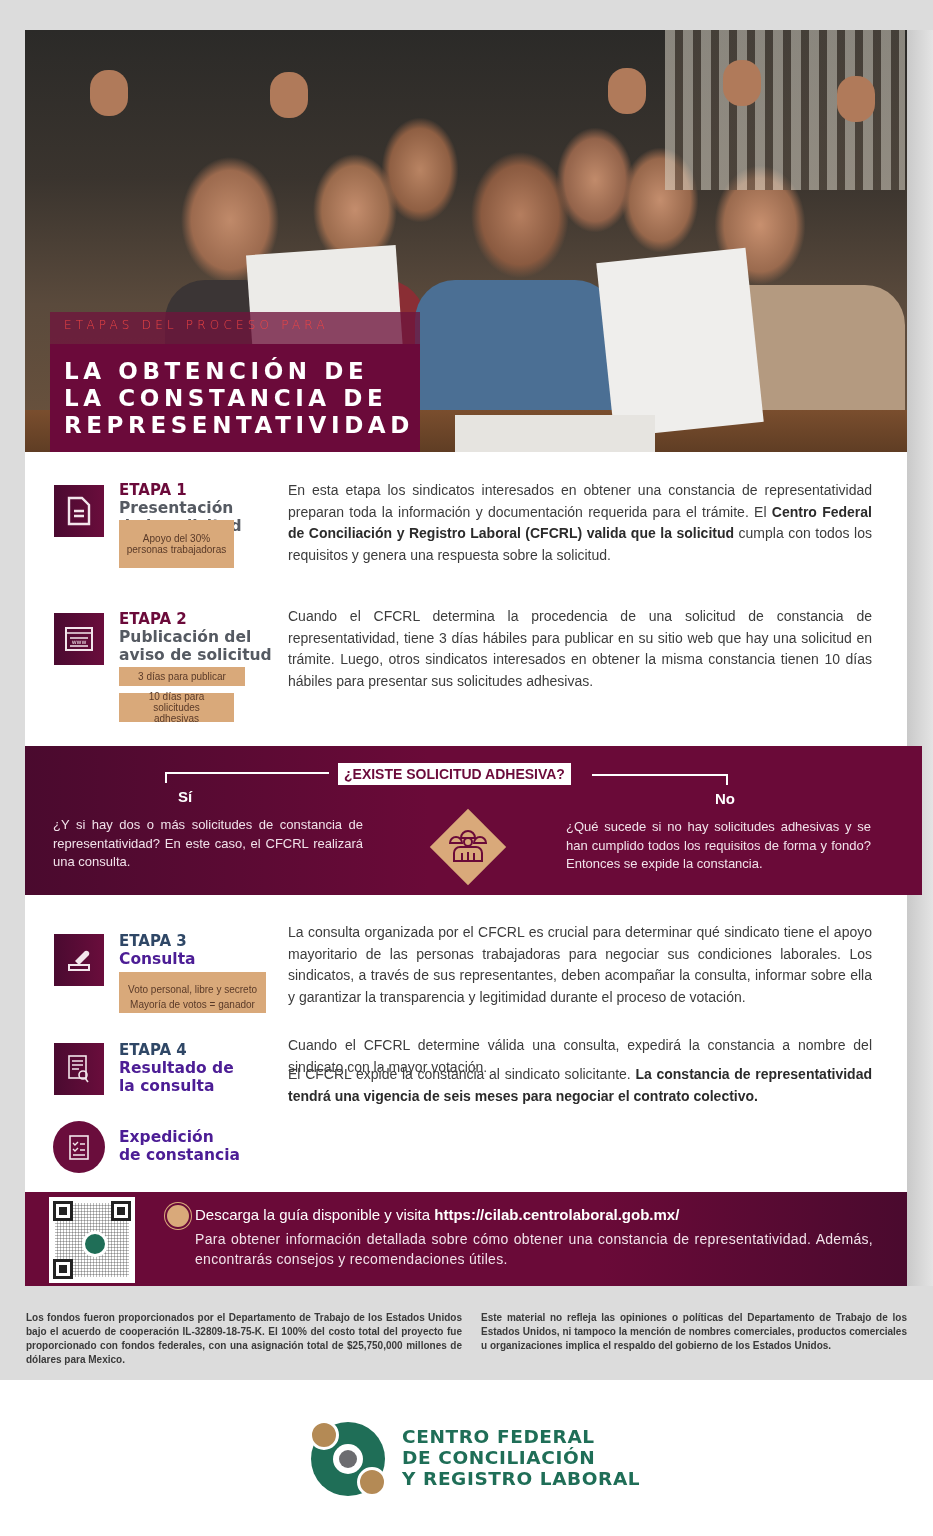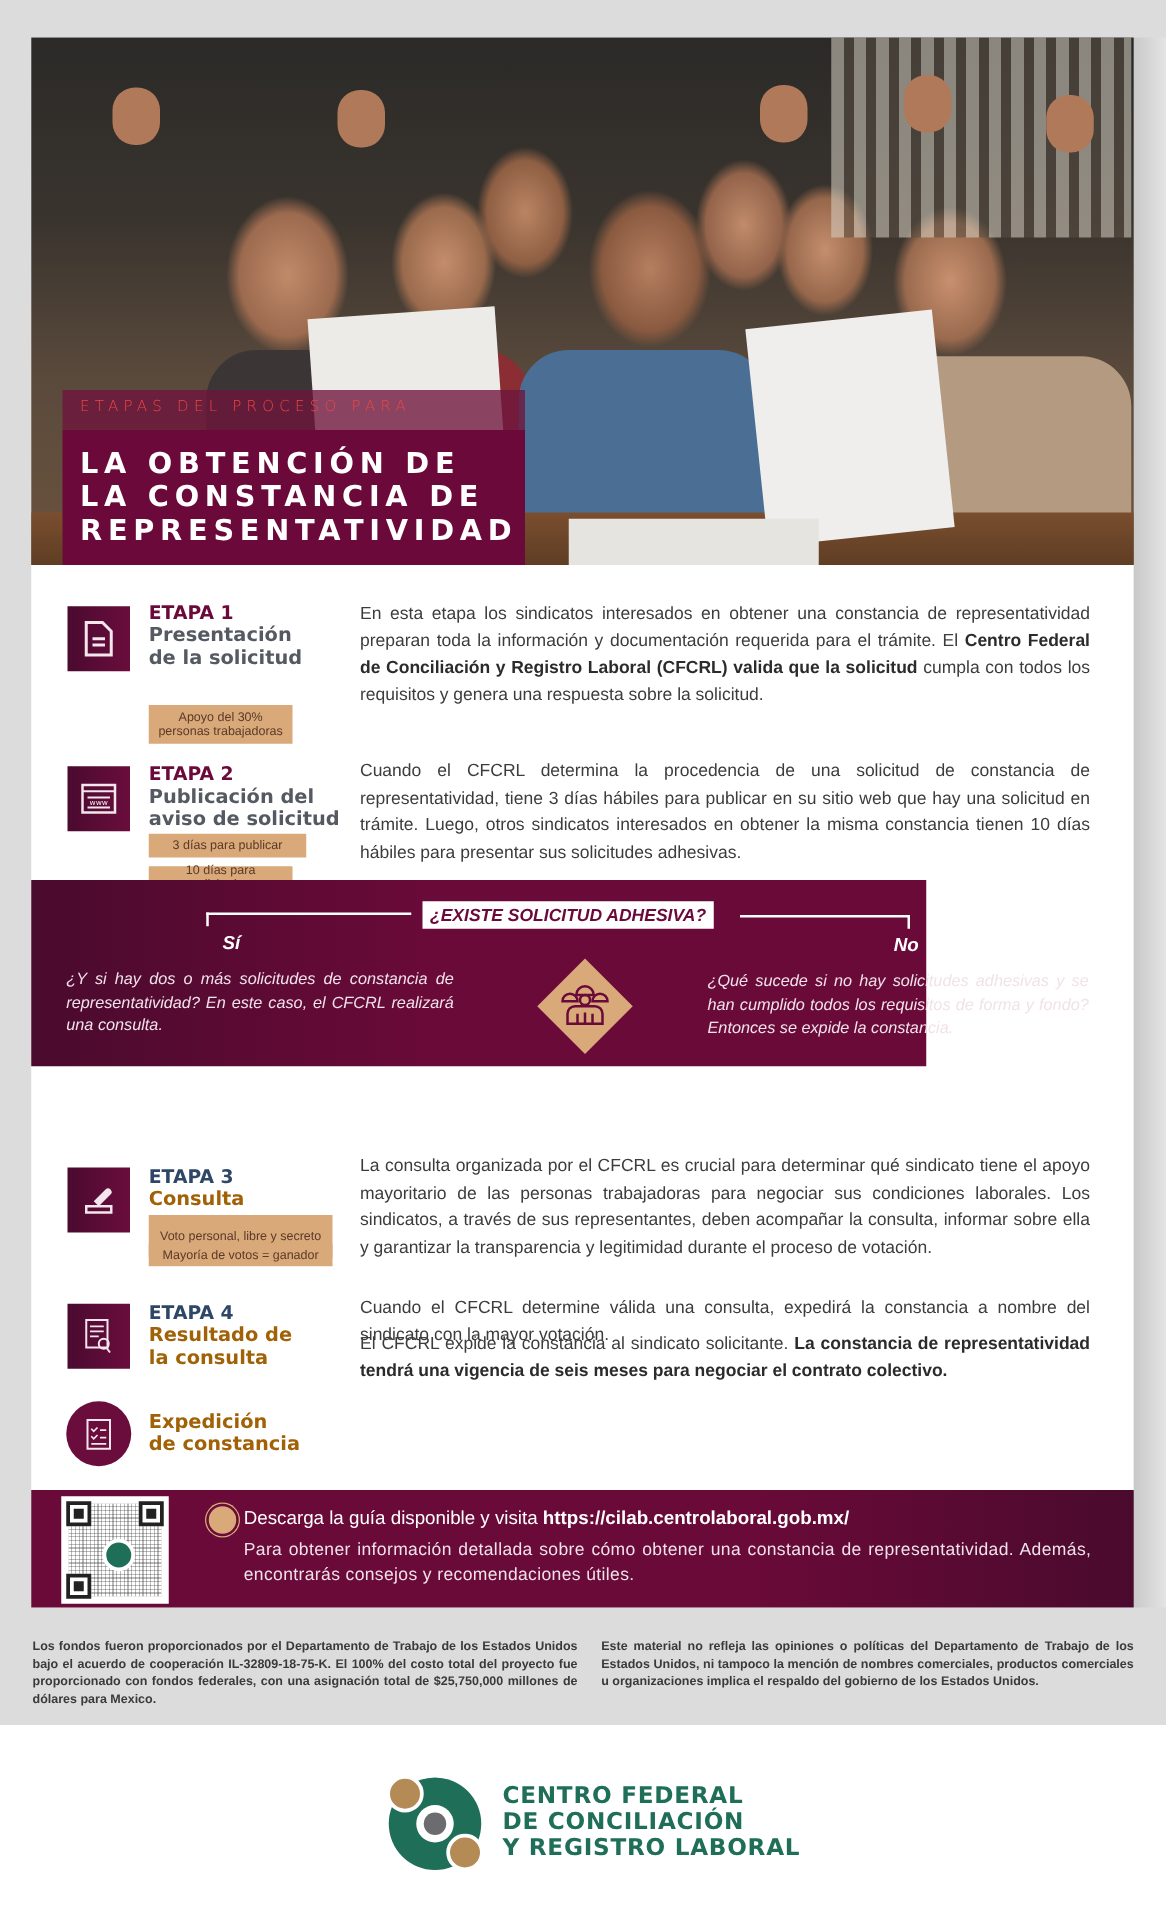--- a/index.html
+++ b/index.html
@@ -31,26 +31,26 @@
   .title-sub{position:absolute;left:50px;top:312px;width:370px;height:32px;background:rgba(110,20,60,0.78);}
   .title-sub span{position:absolute;left:14px;top:6px;color:#ef4444;font-size:12px;letter-spacing:4.2px;font-family:"DejaVu Sans",sans-serif;font-weight:300;}
   .title-main{position:absolute;left:50px;top:344px;width:370px;height:108px;background:#6b0a3a;}
   .title-main div{position:absolute;left:14px;color:#ffffff;font-size:23px;font-weight:bold;letter-spacing:4.6px;font-family:"DejaVu Sans",sans-serif;}
   
   .icon-sq{position:absolute;width:50px;height:52px;background:linear-gradient(90deg,#4a0a30,#6a0d3c);display:flex;align-items:center;justify-content:center;}
   .icon-circ{position:absolute;width:52px;height:52px;border-radius:50%;background:#6a0d3c;display:flex;align-items:center;justify-content:center;}
   .stage-num{position:absolute;font-size:15px;font-weight:bold;color:#6b0a3a;font-family:"DejaVu Sans",sans-serif;}
   .stage-num.blue{color:#2f4766;}
   .stage-title{position:absolute;font-size:15.5px;font-weight:bold;color:#555a62;line-height:18px;font-family:"DejaVu Sans",sans-serif;}
-  .stage-title.blue{color:#a16207;text-align:center;}
+  .stage-title.blue{color:#4c1d95;text-align:center;}
   .tag{position:absolute;background:#d9a97a;color:#5a3a28;font-size:10px;line-height:11px;text-align:center;display:flex;align-items:center;justify-content:center;}
   .body-text{position:absolute;left:288px;width:584px;font-size:14px;line-height:21.5px;color:#3c3c3c;text-align:justify;}
   .body-text b{color:#2b2b2b;}
   
-  .decision{position:absolute;left:25px;top:704px;width:716px;height:149px;background:linear-gradient(90deg,#4a0a2e 0%,#6a0a38 45%,#6a0a38 100%);font-style:italic;}
+  .decision{position:absolute;left:25px;top:746px;width:897px;height:149px;background:linear-gradient(90deg,#4a0a2e 0%,#6a0a38 45%,#6a0a38 100%);}
   .dec-line{position:absolute;background:#ffffff;}
   .dec-q{position:absolute;left:313px;top:17px;height:22px;background:#ffffff;color:#6b0a3a;font-weight:bold;font-size:14px;padding:0 6px;line-height:22px;}
   .dec-si{position:absolute;left:135px;top:42px;color:#fff;font-weight:bold;font-size:15px;margin-left:18px;}
   .dec-no{position:absolute;left:690px;top:44px;color:#fff;font-weight:bold;font-size:15px;}
   .dec-text{position:absolute;color:#f1e2ea;font-size:13px;line-height:18.5px;text-align:justify;}
   .diamond{position:absolute;left:416px;top:74px;width:54px;height:54px;background:#d9a97a;transform:rotate(45deg);}
   
   .footer-band{position:absolute;left:25px;top:1192px;width:882px;height:94px;background:linear-gradient(90deg,#6a0a38 0%,#6a0a38 65%,#4a0a2e 100%);}
   .qr{position:absolute;left:24px;top:5px;width:86px;height:86px;background:#ffffff;}
   .qr .finder{position:absolute;width:14px;height:14px;border:3px solid #222;background:#fff;}
@@ -105,21 +105,21 @@
 
 <div class="icon-sq" style="left:54px;top:485px">
   <svg width="26" height="30" viewBox="0 0 26 30">
       <path d="M3 2h13l7 7v19H3z" fill="none" stroke="#f3e6ec" stroke-width="2.4"></path>
       <path d="M8 15h10M8 20h10" stroke="#f3e6ec" stroke-width="2.4"></path>
     </svg>
 </div>
 <div class="stage-num" style="left:119px;top:481px">ETAPA 1</div>
 <div class="stage-title" style="left:119px;top:499px">Presentación</div>
 <div class="stage-title" style="left:119px;top:517px">de la solicitud</div>
-<div class="tag" style="left:119px;top:564px;width:115px;height:31px;padding:0 6px;box-sizing:border-box">Apoyo del 30% personas trabajadoras</div>
+<div class="tag" style="left:119px;top:520px;width:115px;height:48px;padding:0 6px;box-sizing:border-box">Apoyo del 30% personas trabajadoras</div>
 <div class="body-text" style="top:480px"><span>En esta etapa los sindicatos interesados en obtener una constancia de representatividad preparan toda la información y documentación requerida para el trámite. El </span><b>Centro Federal de Conciliación y Registro Laboral (CFCRL) valida que la solicitud</b><span> cumpla con todos los requisitos y genera una respuesta sobre la solicitud.</span></div>
 
 <div class="icon-sq" style="left:54px;top:613px">
   <svg width="30" height="26" viewBox="0 0 30 26">
       <rect x="2" y="2" width="26" height="22" fill="none" stroke="#f3e6ec" stroke-width="2"></rect>
       <path d="M2 7h26M6 12h18M6 20h18" stroke="#f3e6ec" stroke-width="1.6"></path>
       <text x="15" y="18" font-size="6" fill="#f3e6ec" text-anchor="middle" font-family="DejaVu Sans, sans-serif">www</text>
     </svg>
 </div>
 <div class="stage-num" style="left:119px;top:610px">ETAPA 2</div>

